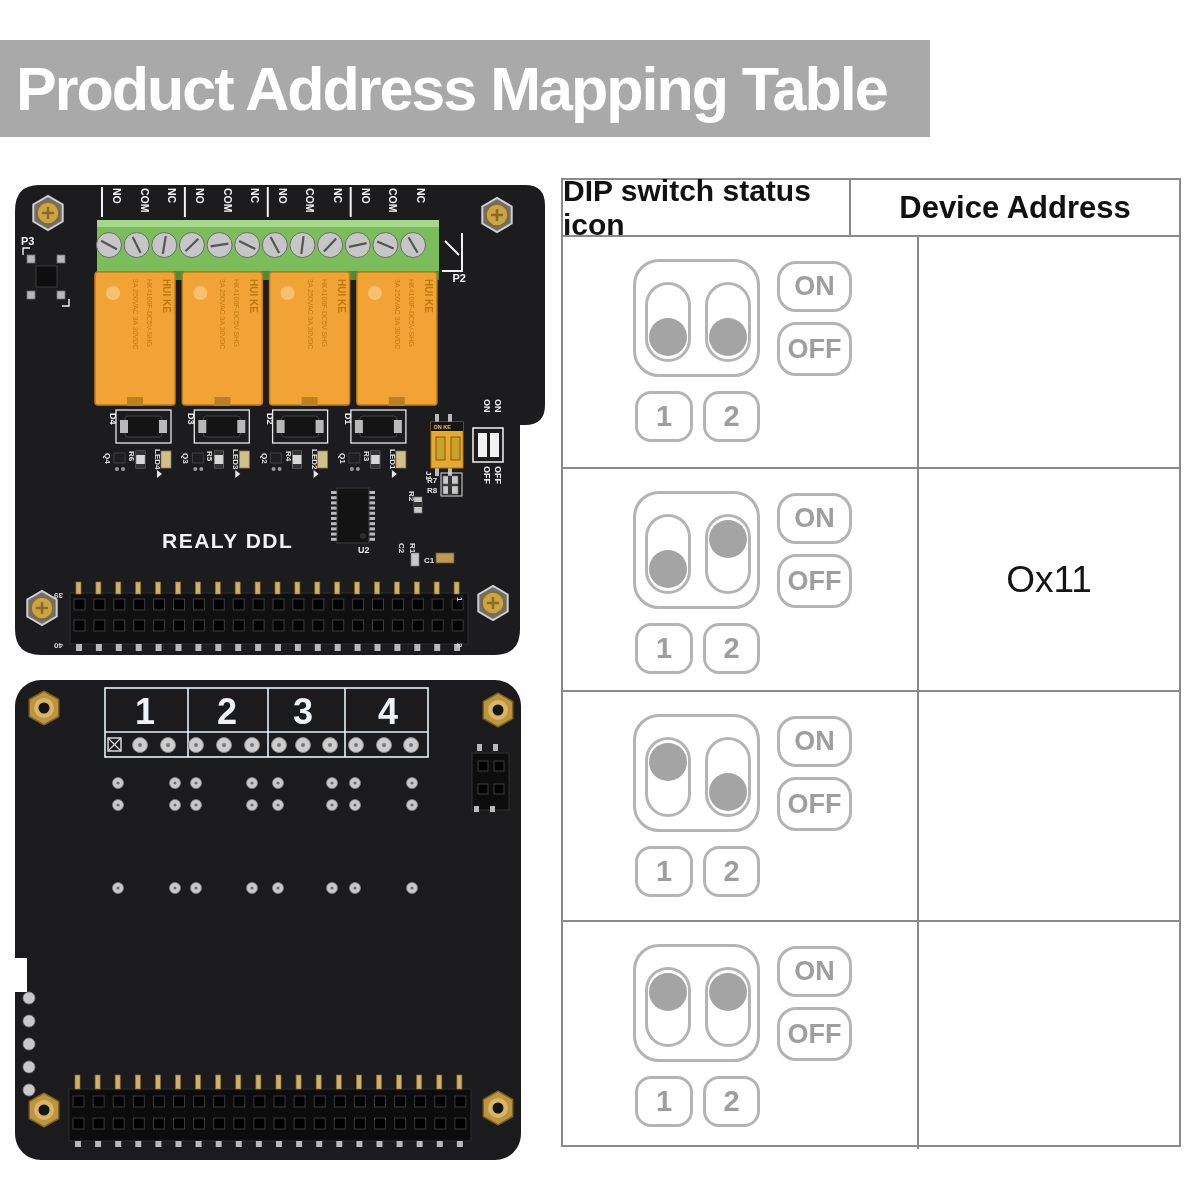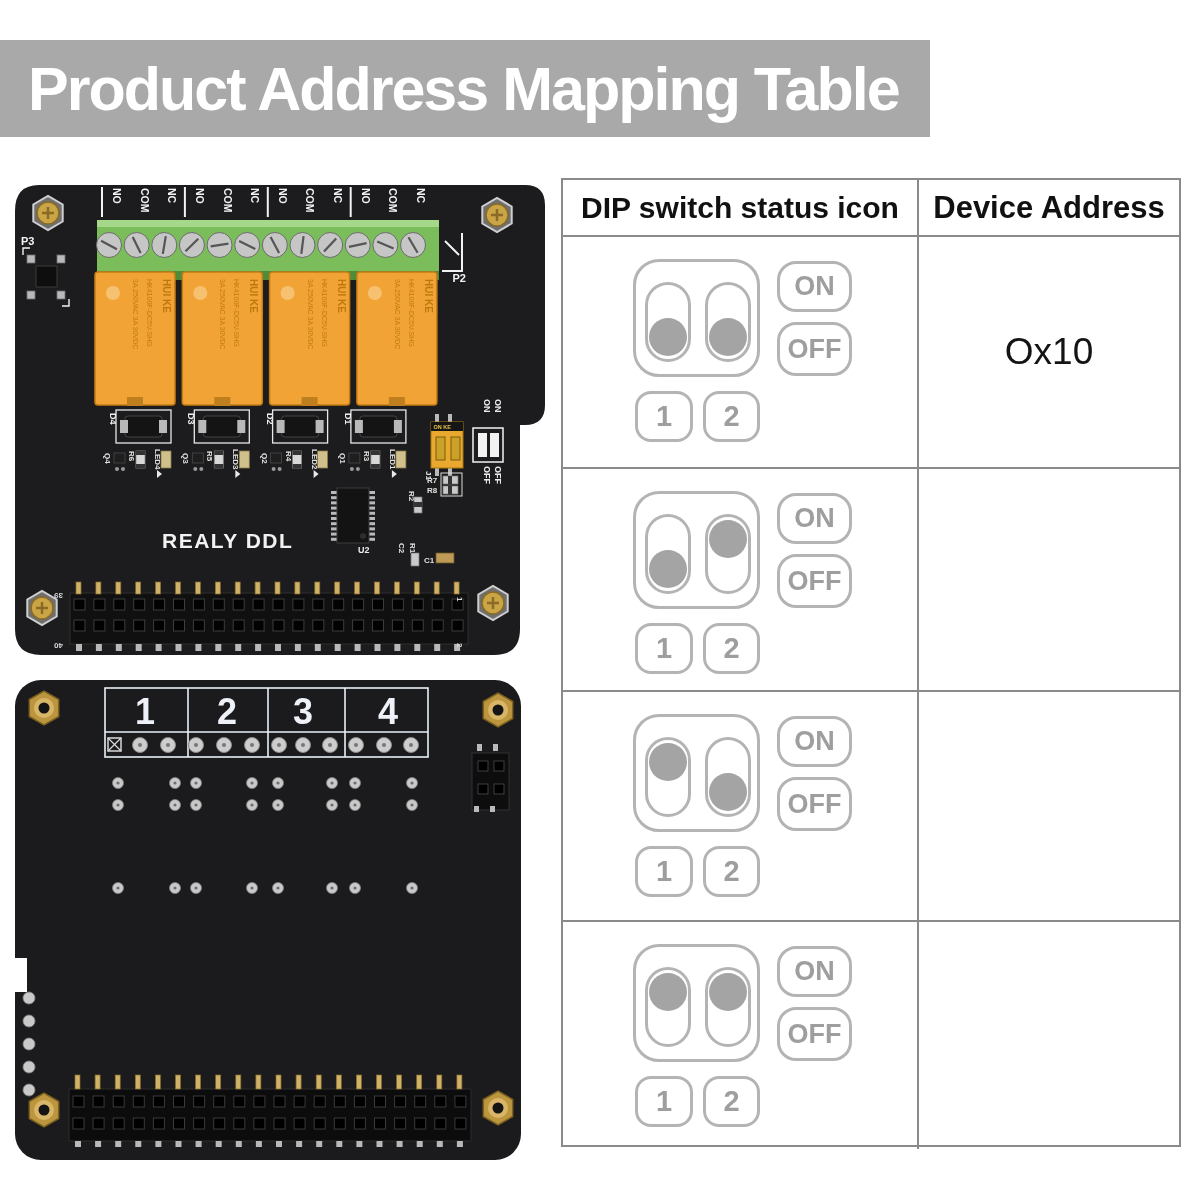--- a/index.html
+++ b/index.html
@@ -1,26 +1,26 @@
 <!DOCTYPE html>
 <html><head>
 <meta charset="utf-8">
 <style>
   html,body{margin:0;padding:0;background:#fff;}
   body{width:1200px;height:1200px;position:relative;font-family:"Liberation Sans",sans-serif;overflow:hidden;}
   *{box-sizing:border-box;}
 
   .banner{position:absolute;left:0;top:40px;width:930px;height:97px;background:#a9a9a9;display:flex;align-items:center;}
-  .banner .title{padding-left:28px;font-size:61px;font-weight:bold;color:#ffffff;letter-spacing:-2px;white-space:nowrap;}
+  .banner .title{padding-left:16px;font-size:61px;font-weight:bold;color:#ffffff;letter-spacing:-2px;white-space:nowrap;}
 
   
   .addr-table{position:absolute;left:561px;top:178px;width:620px;height:969px;border:2px solid #8a8a8a;background:#fff;}
   .thead{display:flex;height:57px;border-bottom:2px solid #8a8a8a;}
   .th{display:flex;align-items:center;justify-content:center;font-weight:bold;font-size:30px;color:#111;}
-  .th.icon-col{width:356px;border-right:2px solid #8a8a8a;}
+  .th.icon-col{width:288px;border-right:2px solid #8a8a8a;}
   .th.addr-col{flex:1;font-size:31px;border-radius:22px;}
   .trow{display:flex;border-bottom:2px solid #8a8a8a;}
   .trow.r1{height:232px}.trow.r2{height:223px}.trow.r3{height:230px}.trow.r4{height:227px;border-bottom:none;}
   .cell-icon{width:356px;border-right:2px solid #8a8a8a;position:relative;}
   .cell-addr{flex:1;display:flex;align-items:center;justify-content:center;font-size:37px;color:#141414;}
 
   
   .dip{position:absolute;left:70px;top:22px;width:230px;height:190px;}
   .dip .body{position:absolute;left:0;top:0;width:127px;height:118px;border:3px solid #b4b4b4;border-radius:26px;}
   .dip .slot{position:absolute;top:20px;width:46px;height:80px;border:3px solid #b4b4b4;border-radius:23px;}
@@ -610,40 +610,40 @@
           <div class="slot s2">
               <div class="knob off"></div>
             </div>
         </div>
         <div class="btn on-lbl">ON</div>
         <div class="btn off-lbl">OFF</div>
         <div class="btn p1">1</div>
         <div class="btn p2">2</div>
       </div>
     </div>
-    <div class="cell-addr">Ox10</div>
   </div>
 
   <div class="trow r2">
     <div class="cell-icon">
       <div class="dip">
         <div class="body">
           <div class="slot s1">
               <div class="knob off"></div>
             </div>
           <div class="slot s2">
               <div class="knob on"></div>
             </div>
         </div>
         <div class="btn on-lbl">ON</div>
         <div class="btn off-lbl">OFF</div>
         <div class="btn p1">1</div>
         <div class="btn p2">2</div>
       </div>
     </div>
+    <div class="cell-addr">Ox11</div>
   </div>
 
   <div class="trow r3">
     <div class="cell-icon">
       <div class="dip">
         <div class="body">
           <div class="slot s1">
               <div class="knob on"></div>
             </div>
           <div class="slot s2">

